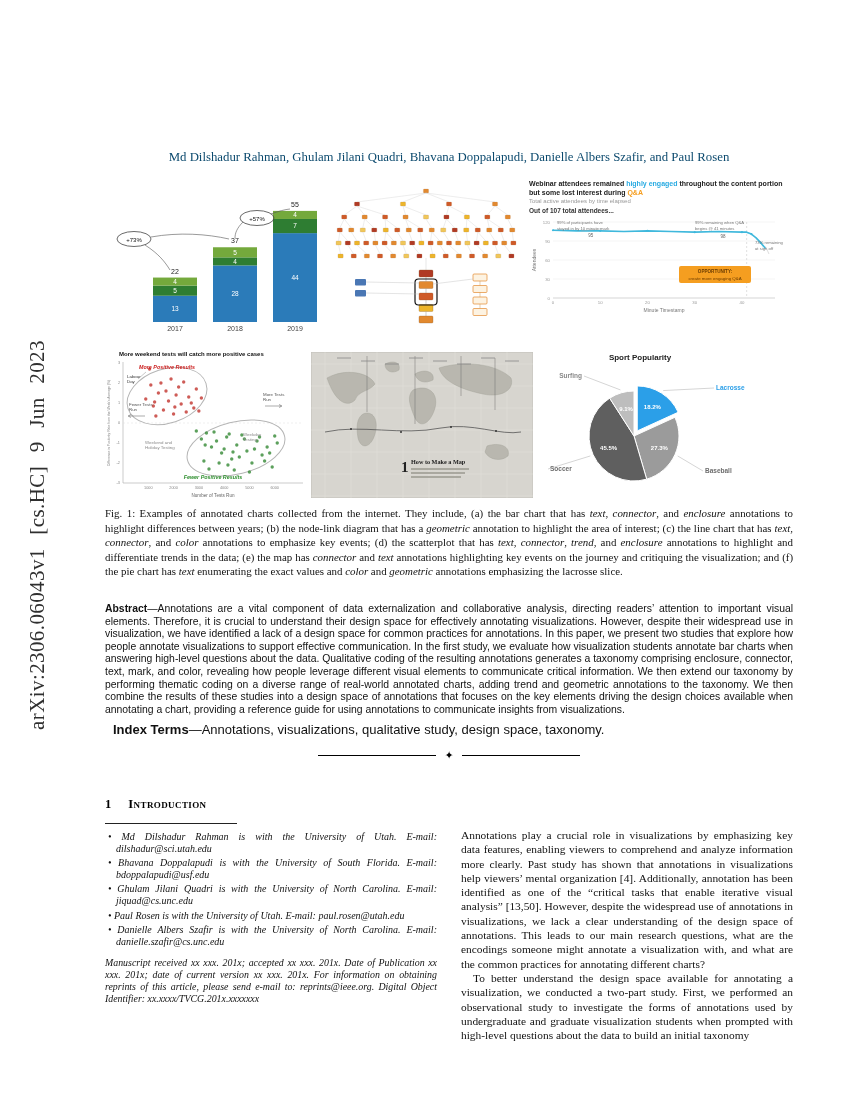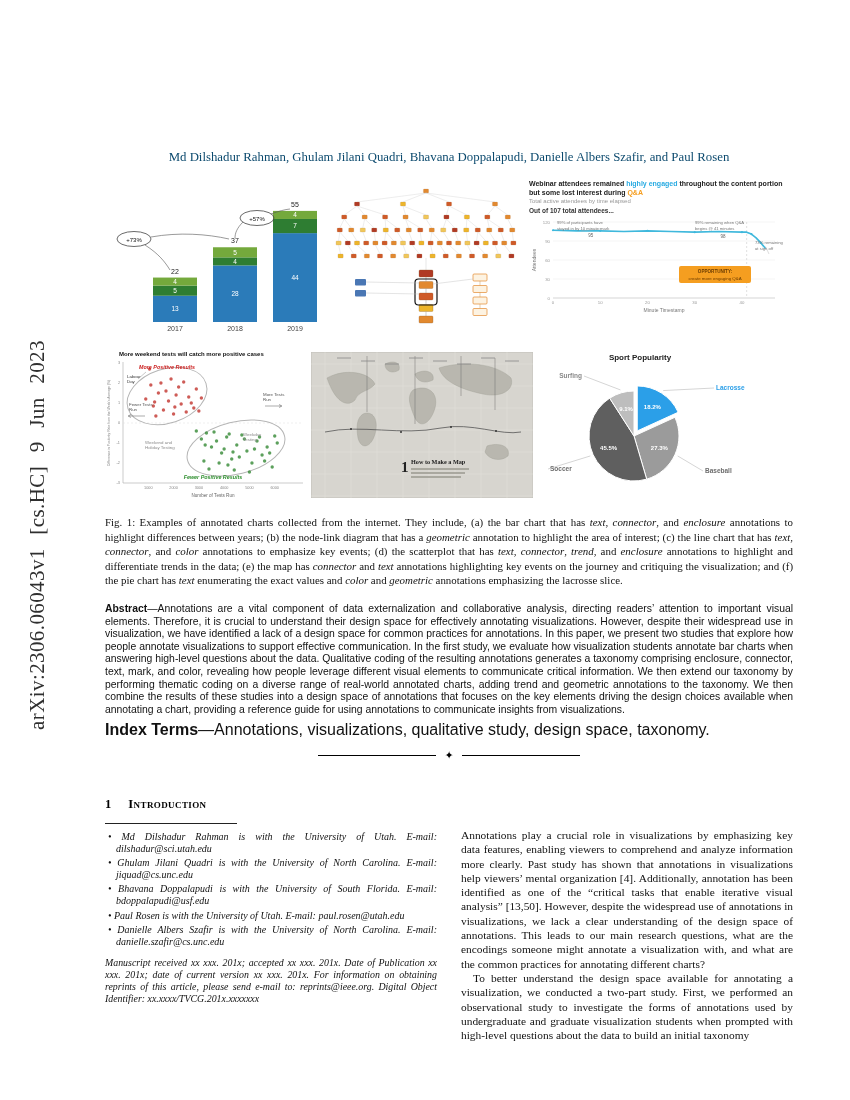--- a/index.html
+++ b/index.html
@@ -10,24 +10,24 @@
            white-space:nowrap; font-size:21px; color:#2f2f2f; word-spacing:8px; letter-spacing:0.4px; }
   .title { position:absolute; top:76px; left:85px; width:728px; text-align:center;
            font-size:20.5px; line-height:30px; font-weight:normal; color:#000; }
   .authors { position:absolute; top:150px; left:70px; width:758px; text-align:center; font-size:12.8px; color:#0c4a6e; }
   .figure { position:absolute; top:180px; left:105px; width:688px; height:322px; }
   .panel { position:absolute; }
   .lc-title { font-family:"Liberation Sans", sans-serif; font-size:7px; font-weight:bold; line-height:8.5px; color:#222; }
   .lc-sub   { font-family:"Liberation Sans", sans-serif; font-size:6px; color:#999; margin-top:1px; }
   .lc-head  { font-family:"Liberation Sans", sans-serif; font-size:6.5px; font-weight:bold; color:#333; margin-top:3px; }
   .caption { position:absolute; top:506px; left:105px; width:688px; font-size:10.9px; line-height:14.6px;
-             text-align:justify; color:#111;margin-top:9px; }
+             text-align:justify; color:#111; }
   .absblock { position:absolute; top:603px; left:105px; width:688px; font-family:"Liberation Sans", sans-serif; }
   .abstract { font-size:10.4px; line-height:12.6px; text-align:justify; color:#111; }
-  .indexterms { margin-top:8px; font-size:16px; line-height:12.6px; color:#111; }
+  .indexterms { margin-top:8px; font-size:13px; line-height:12.6px; color:#111;margin-left:8px; }
   .separator { margin-top:13px; display:flex; align-items:center; justify-content:center; gap:8px; }
   .separator .line { width:118px; border-top:1px solid #000; height:0; }
   .separator .diamond { font-size:11px; line-height:1; color:#000; }
   .columns { position:absolute; top:797px; left:105px; width:688px; display:flex; gap:24px; }
   .col { width:337px; }
   .colR { padding-top:31px; }
   .secheading { font-size:12.6px; font-weight:bold; color:#000; }
   .secheading .num { margin-right:17px; }
   .secheading .sc { font-variant:small-caps; letter-spacing:0.4px; }
   .fnrule { width:132px; border-top:1px solid #222; margin:11px 0 7px 0; height:0; }
@@ -462,22 +462,22 @@
   </div>
 
   <div class="columns">
     <div class="col colL">
       <div class="secheading">
         <span class="num">1</span><span class="sc">Introduction</span>
       </div>
       <div class="fnrule"></div>
       <div class="fnote">
         <div class="item">Md Dilshadur Rahman is with the University of Utah. E-mail: dilshadur@sci.utah.edu</div>
+        <div class="item">Bhavana Doppalapudi is with the University of South Florida. E-mail: bdoppalapudi@usf.edu</div>
         <div class="item">Ghulam Jilani Quadri is with the University of North Carolina. E-mail: jiquad@cs.unc.edu</div>
-        <div class="item">Bhavana Doppalapudi is with the University of South Florida. E-mail: bdoppalapudi@usf.edu</div>
         <div class="item">Paul Rosen is with the University of Utah. E-mail: paul.rosen@utah.edu</div>
         <div class="item">Danielle Albers Szafir is with the University of North Carolina. E-mail: danielle.szafir@cs.unc.edu</div>
       </div>
       <div class="manuscript">Manuscript received xx xxx. 201x; accepted xx xxx. 201x. Date of Publication xx xxx. 201x; date of current version xx xxx. 201x. For information on obtaining reprints of this article, please send e-mail to: reprints@ieee.org. Digital Object Identifier: xx.xxxx/TVCG.201x.xxxxxxx</div>
     </div>
     <div class="col colR body">
       <p>Annotations play a crucial role in visualizations by emphasizing key data features, enabling viewers to comprehend and analyze information more clearly. Past study has shown that annotations in visualizations help viewers’ mental organization [4]. Additionally, annotation has been identified as one of the “critical tasks that enable iterative visual analysis” [13,50]. However, despite the widespread use of annotations in visualizations, we lack a clear understanding of the design space of annotations. This leads to our main research questions, what are the encodings someone might annotate a visualization with, and what are the common practices for annotating different charts?</p>
       <p class="indent">To better understand the design space available for annotating a visualization, we conducted a two-part study. First, we performed an observational study to investigate the forms of annotations used by undergraduate and graduate visualization students when prompted with high-level questions about the data to build an initial taxonomy</p>
     </div>
   </div>

